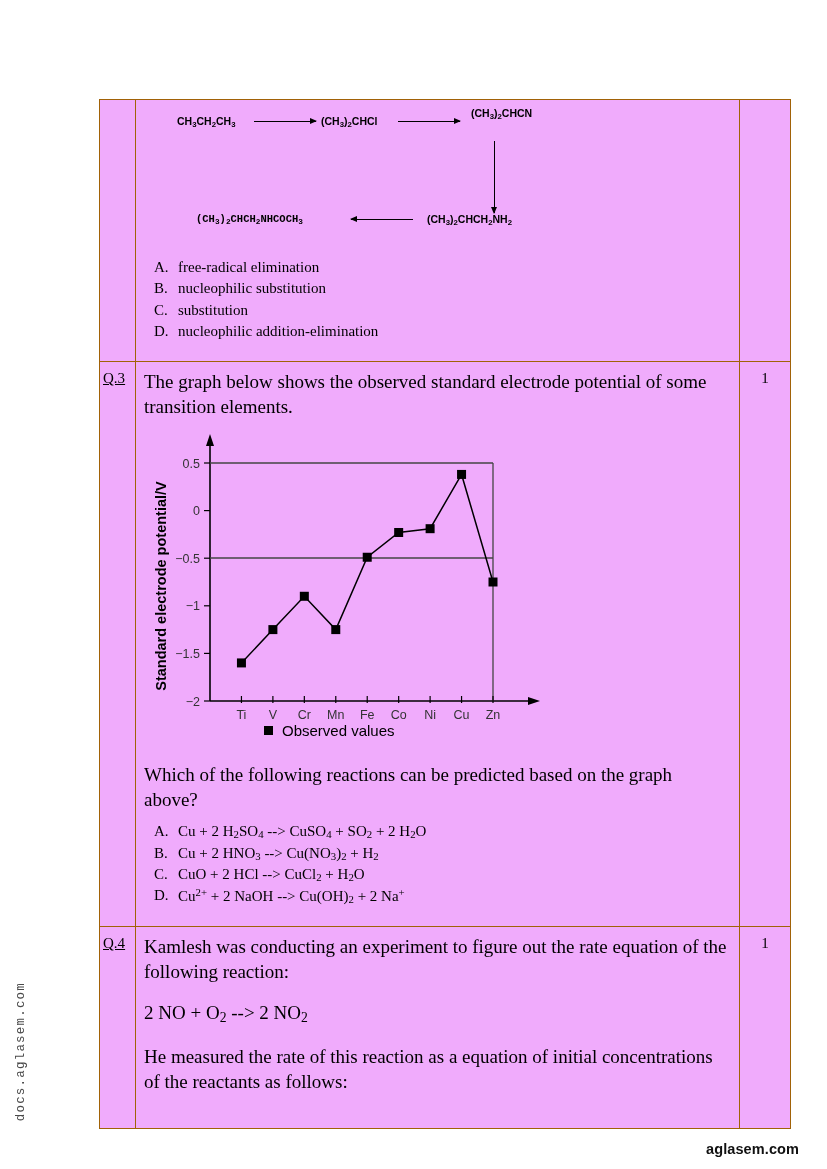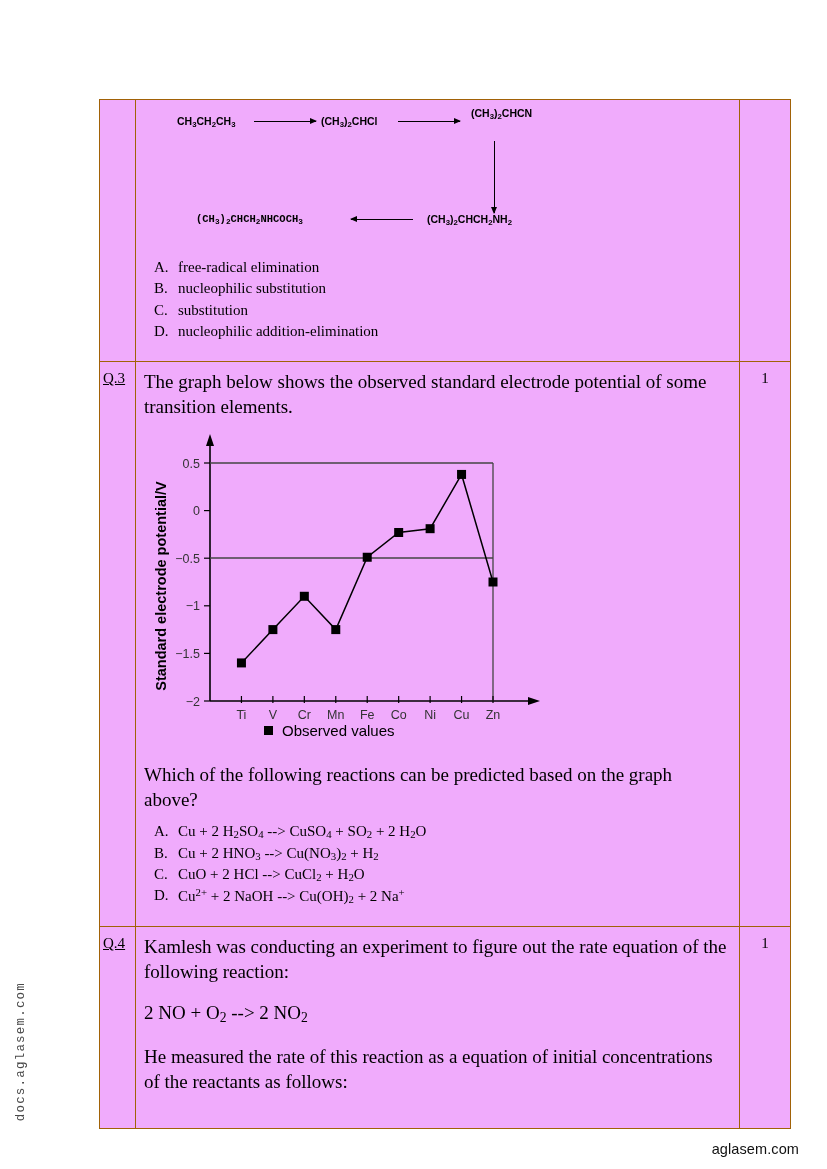--- a/index.html
+++ b/index.html
@@ -11,21 +11,21 @@
   
   .wm-left{
     position:absolute;left:14px;bottom:48px;
     writing-mode:vertical-rl;transform:rotate(180deg);
     font-family:"Liberation Mono",monospace;font-size:12.5px;
     letter-spacing:1.2px;color:#4a4a4a;white-space:nowrap;
   }
   .wm-right{
     position:absolute;right:28px;bottom:12px;
     font-family:"Liberation Sans",sans-serif;font-size:14.5px;
-    font-weight:normal;color:#111;letter-spacing:.1px;
+    font-weight:bold;color:#111;letter-spacing:.1px;
   }
 
   
   .sheet{
     position:absolute;left:99px;top:99px;width:688px;
   }
   .qtable{border-collapse:collapse;width:688px;table-layout:fixed;}
   .qtable td{
     border:1px solid #a16207;vertical-align:top;padding:0;
     background:#f0abfc;

